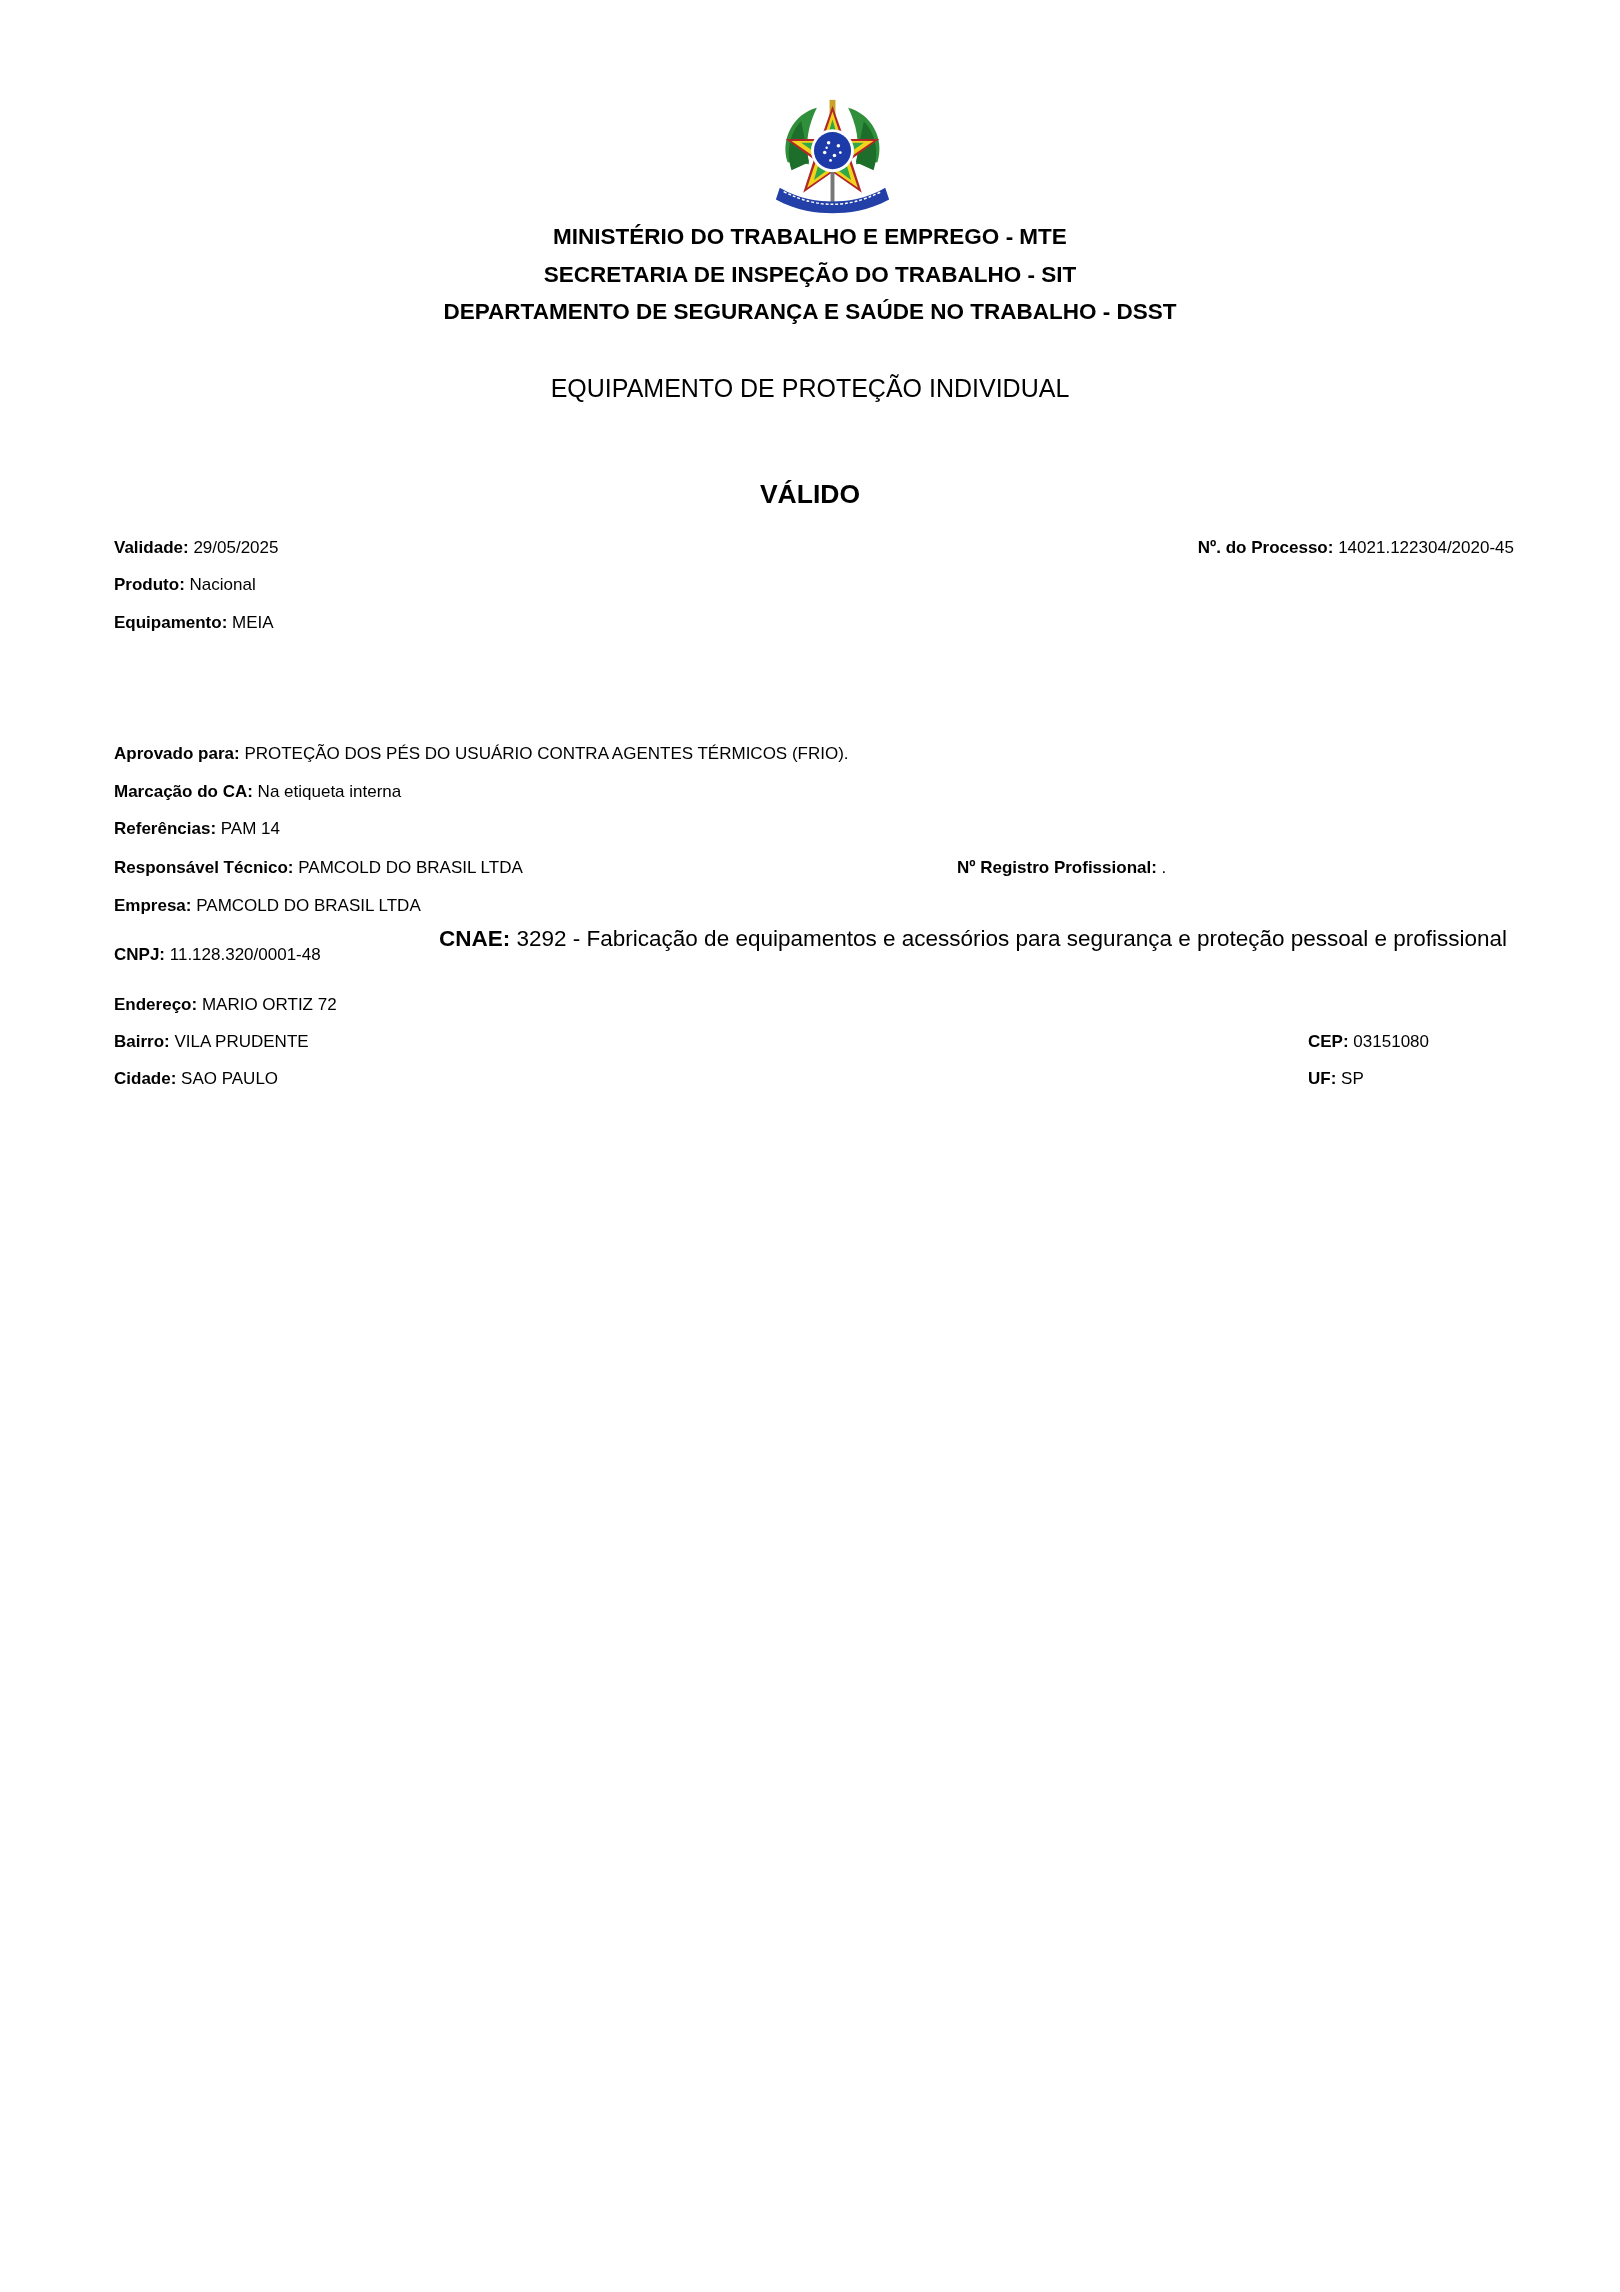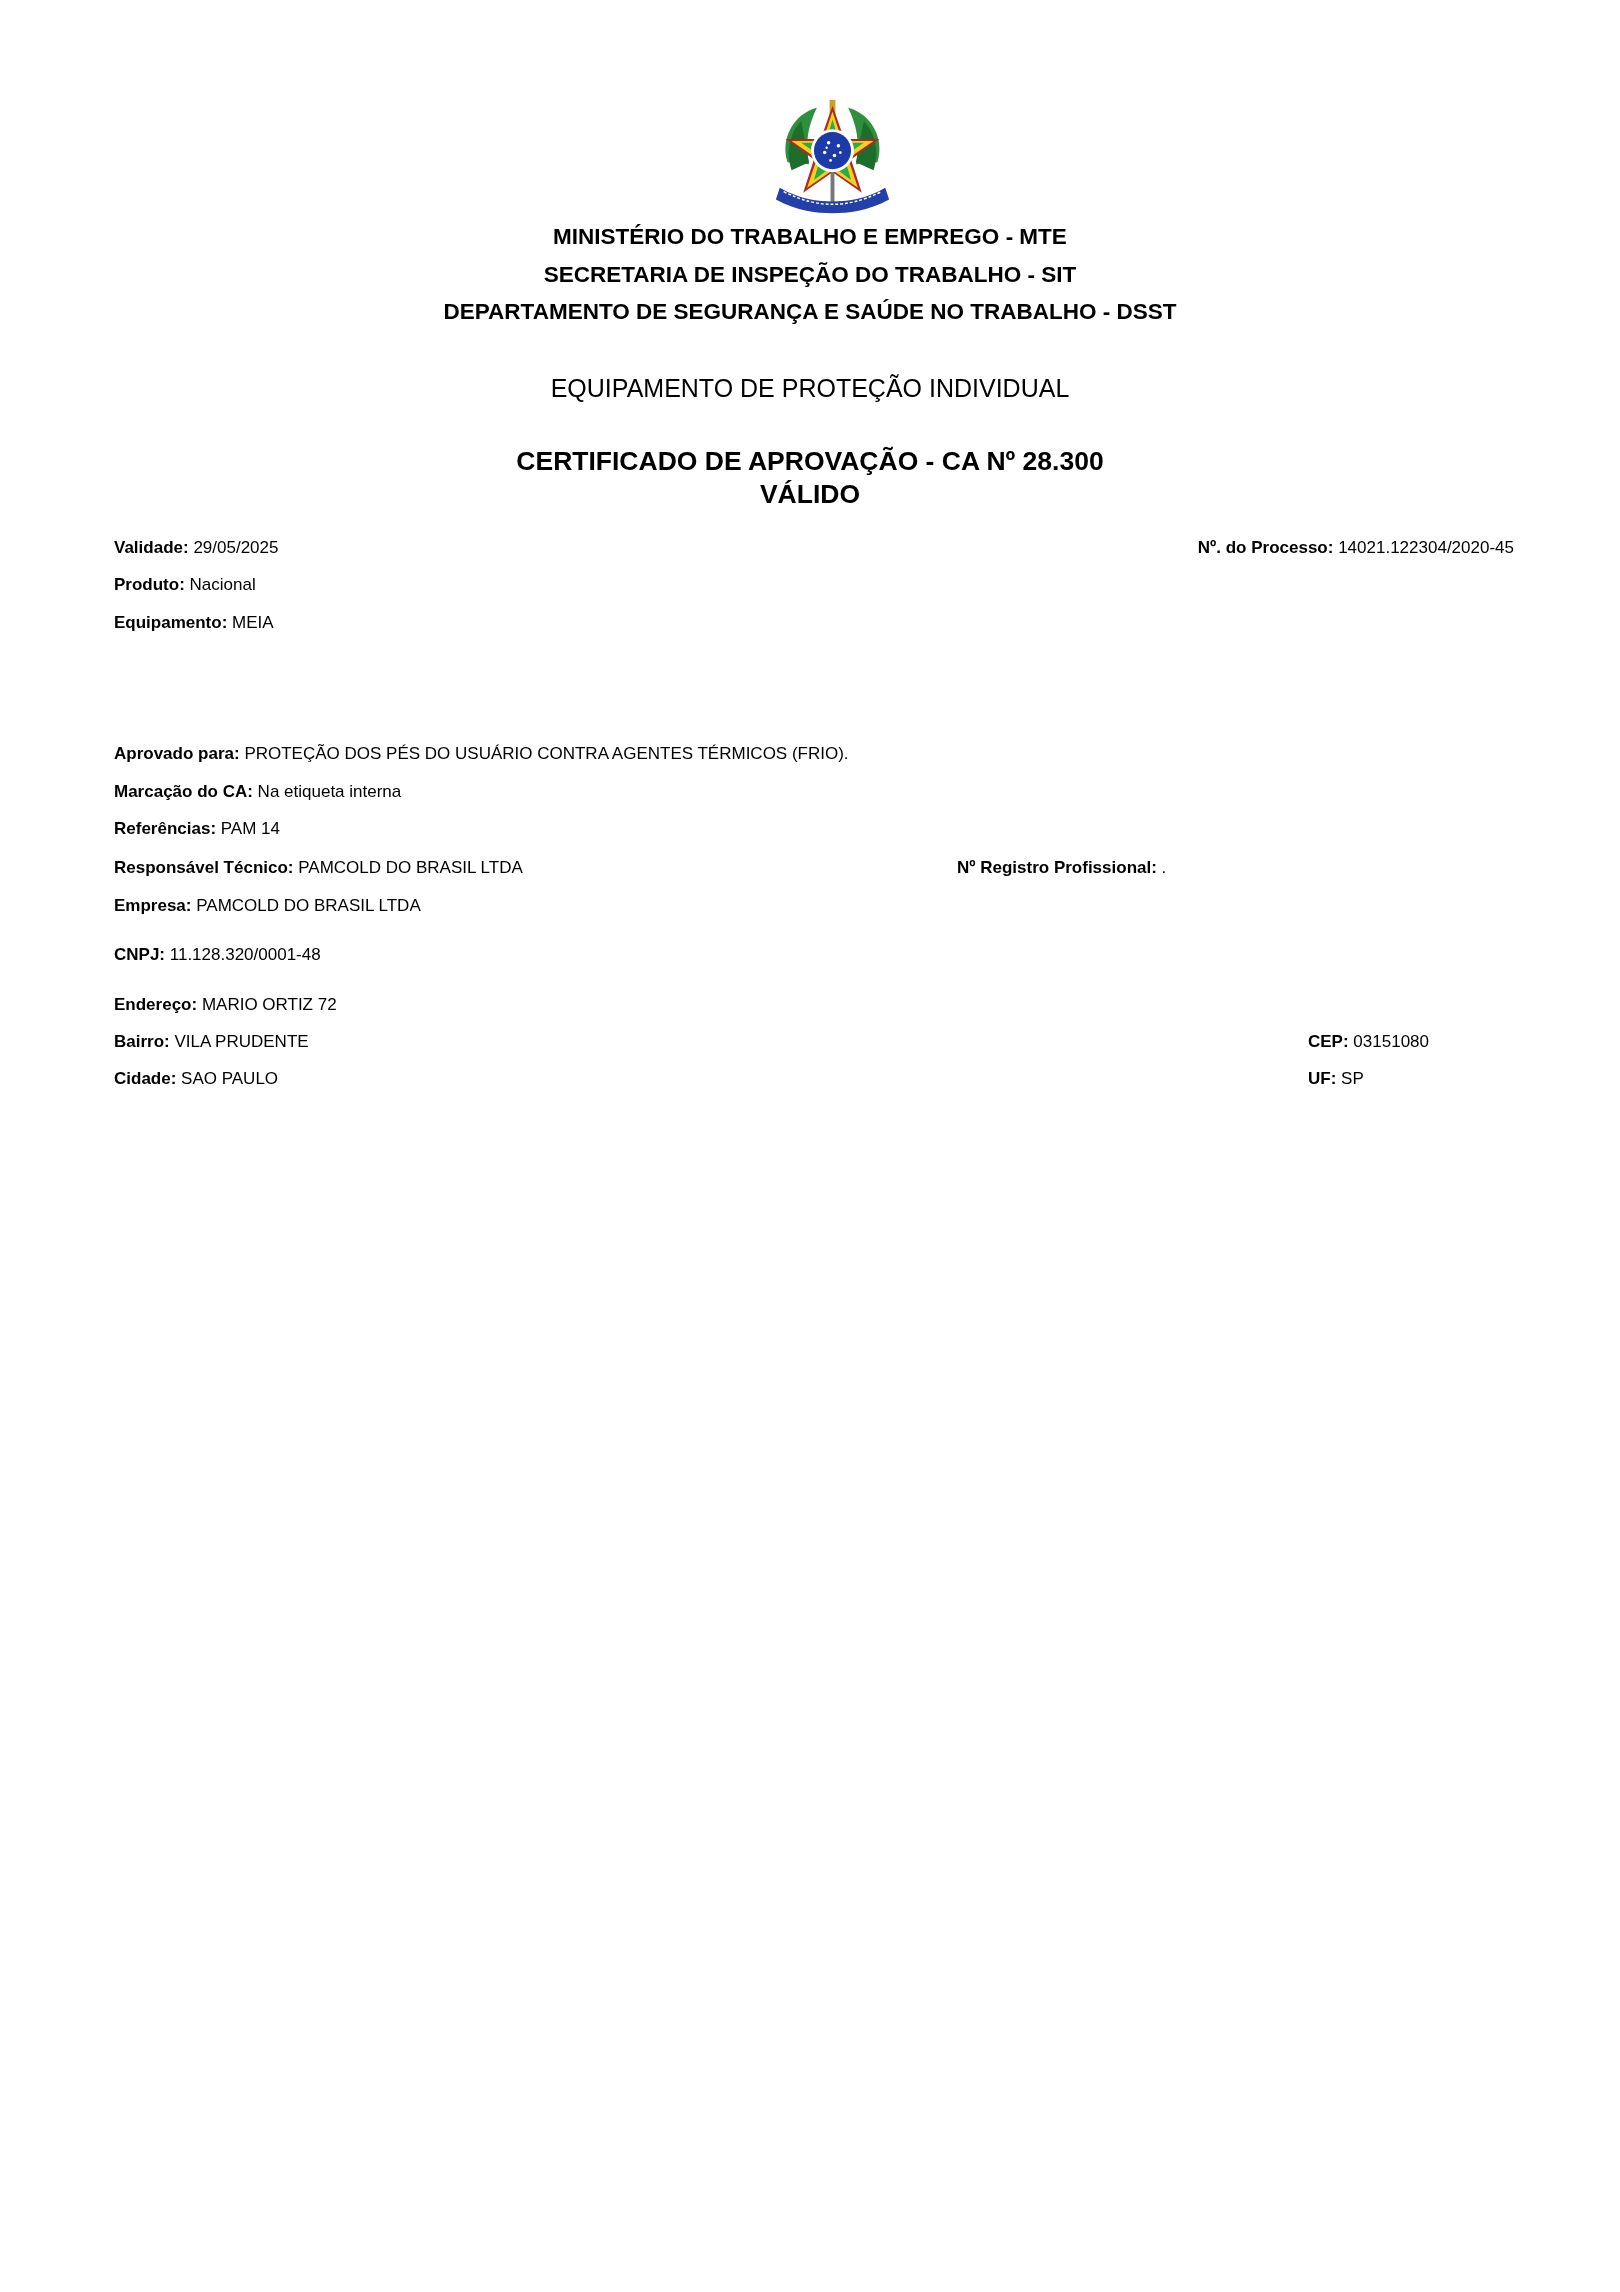--- a/index.html
+++ b/index.html
@@ -112,21 +112,20 @@
       <path d="M14 100 C34 110 50 113 64 113 C78 113 94 110 114 100" stroke="#ffffff" stroke-width="1.5" fill="none" stroke-dasharray="3,2"></path>
     </svg>
   </div>
 
   <div class="center-line org" style="top:224px;">MINISTÉRIO DO TRABALHO E EMPREGO - MTE</div>
   <div class="center-line org" style="top:262px;">SECRETARIA DE INSPEÇÃO DO TRABALHO - SIT</div>
   <div class="center-line org" style="top:299px;">DEPARTAMENTO DE SEGURANÇA E SAÚDE NO TRABALHO - DSST</div>
 
   <div class="center-line epi" style="top:374px;">EQUIPAMENTO DE PROTEÇÃO INDIVIDUAL</div>
 
-  <div class="center-line ca-title" style="top:446px;">CERTIFICADO DE APROVAÇÃO - CA Nº 28.300</div>
   <div class="center-line ca-title" style="top:479px;">VÁLIDO</div>
 
   <div class="row" style="left:114px; top:534px;">
     <span class="lbl">Validade:</span>
     <span>29/05/2025</span>
   </div>
   <div class="row right-al" style="right:106px; top:534px;">
     <span class="lbl">Nº. do Processo:</span>
     <span>14021.122304/2020-45</span>
   </div>
@@ -169,20 +168,24 @@
   <div class="row" style="left:114px; top:892px;">
     <span class="lbl">Empresa:</span>
     <span>PAMCOLD DO BRASIL LTDA</span>
   </div>
 
   <div class="row" style="left:114px; top:941px;">
     <span class="lbl">CNPJ:</span>
     <span>11.128.320/0001-48</span>
   </div>
 
+  <div class="cnae" style="top:925px;">
+    <span class="lbl">CNAE:</span>
+    <span>3292 - Fabricação de equipamentos e acessórios para segurança e proteção pessoal e profissional</span>
+  </div>
 
   <div class="row" style="left:114px; top:991px;">
     <span class="lbl">Endereço:</span>
     <span>MARIO ORTIZ 72</span>
   </div>
 
   <div class="row" style="left:114px; top:1028px;">
     <span class="lbl">Bairro:</span>
     <span>VILA PRUDENTE</span>
   </div>

